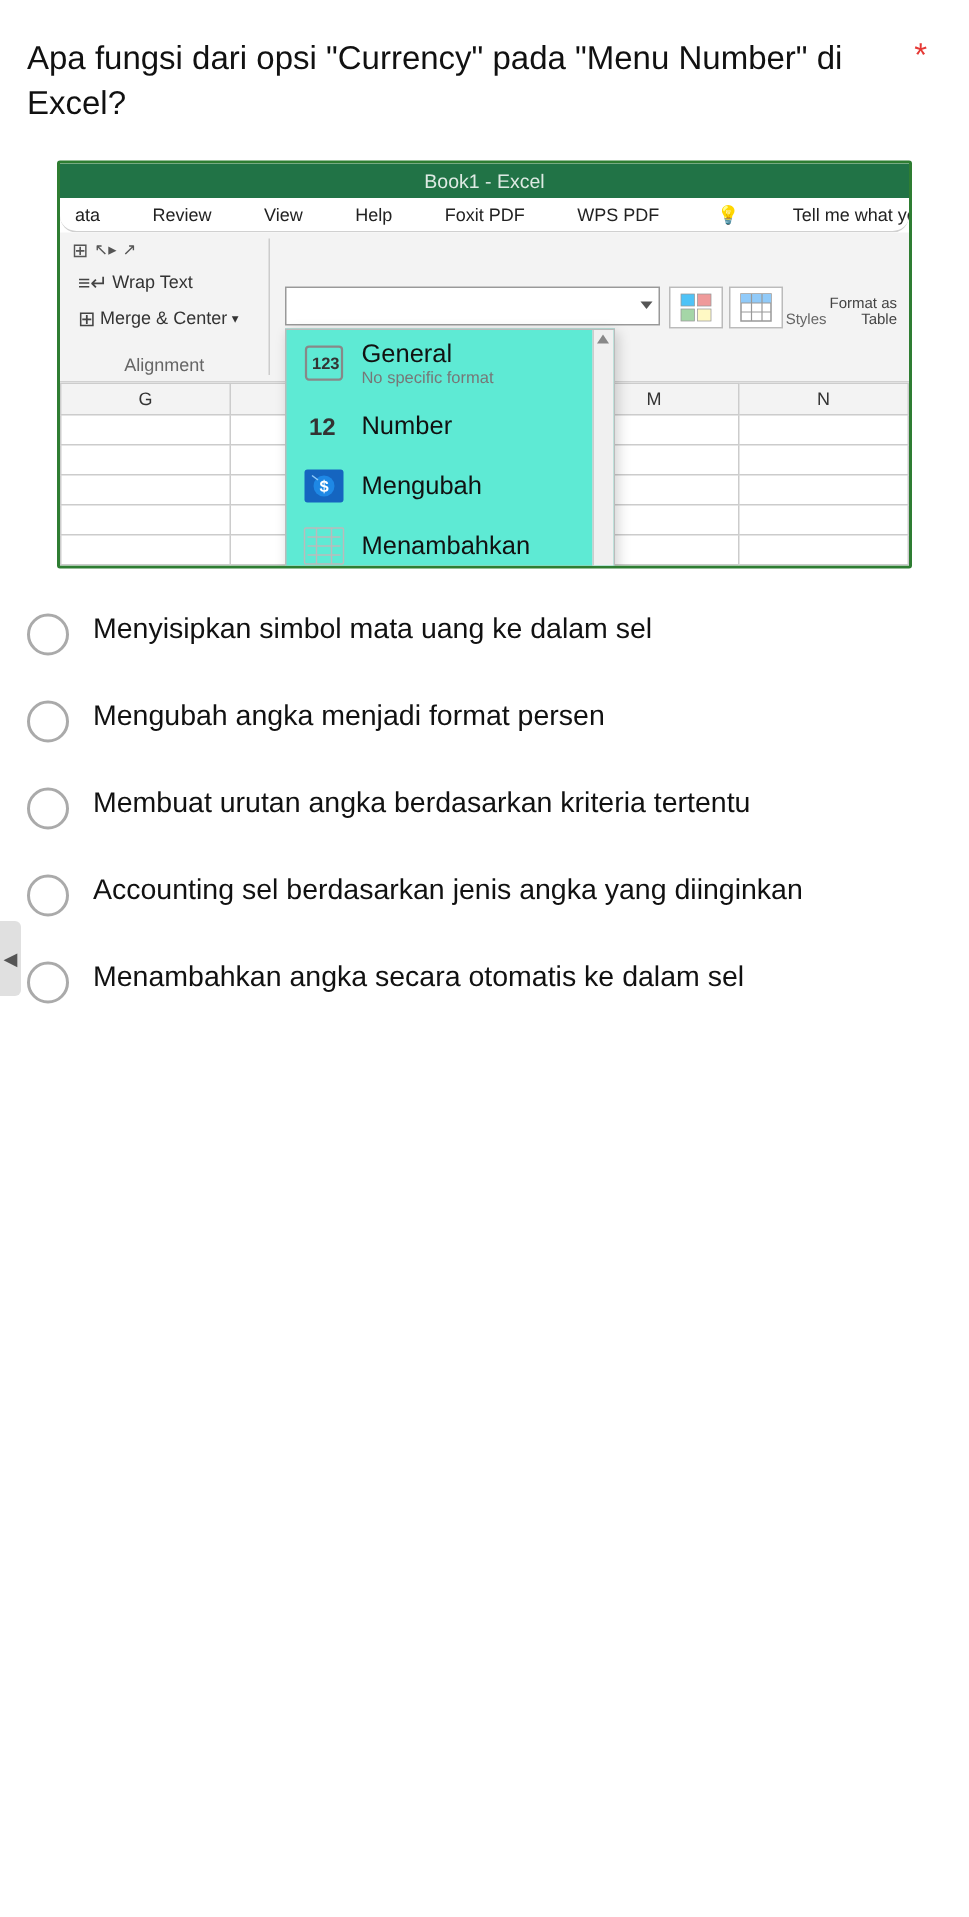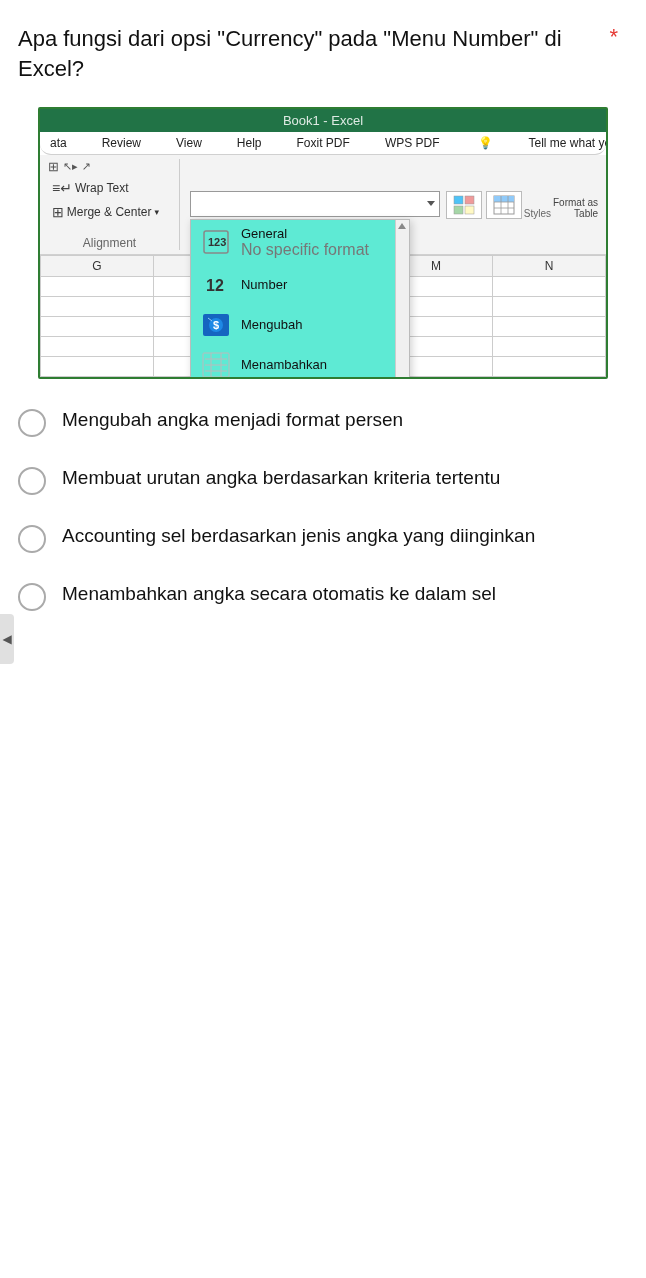--- a/index.html
+++ b/index.html
@@ -197,25 +197,25 @@
     }
     .dropdown-item .item-icon {
       width: 30px;
       height: 28px;
       display: flex;
       align-items: center;
       justify-content: center;
       flex-shrink: 0;
     }
     .dropdown-item .item-label {
-      font-size: 13px;
+      font-size: 17px;
       color: #111;
     }
     .dropdown-item .item-sublabel {
-      font-size: 16px;
+      font-size: 11px;
       color: #777;
     }
 
     
     .toolbar-right {
       display: flex;
       flex-direction: row;
       align-items: flex-end;
       gap: 2px;
       margin-left: auto;
@@ -534,20 +534,24 @@
             <td></td>
             <td></td>
           </tr>
         </tbody>
       </table>
     </div>
   </div>
 
   <div class="answers-section">
 
+    <div class="answer-item">
+      <div class="radio-circle"></div>
+      <div class="answer-text">Menyisipkan simbol mata uang ke dalam sel</div>
+    </div>
 
     <div class="answer-item">
       <div class="radio-circle"></div>
       <div class="answer-text">Mengubah angka menjadi format persen</div>
     </div>
 
     <div class="answer-item">
       <div class="radio-circle"></div>
       <div class="answer-text">Membuat urutan angka berdasarkan kriteria tertentu</div>
     </div>

